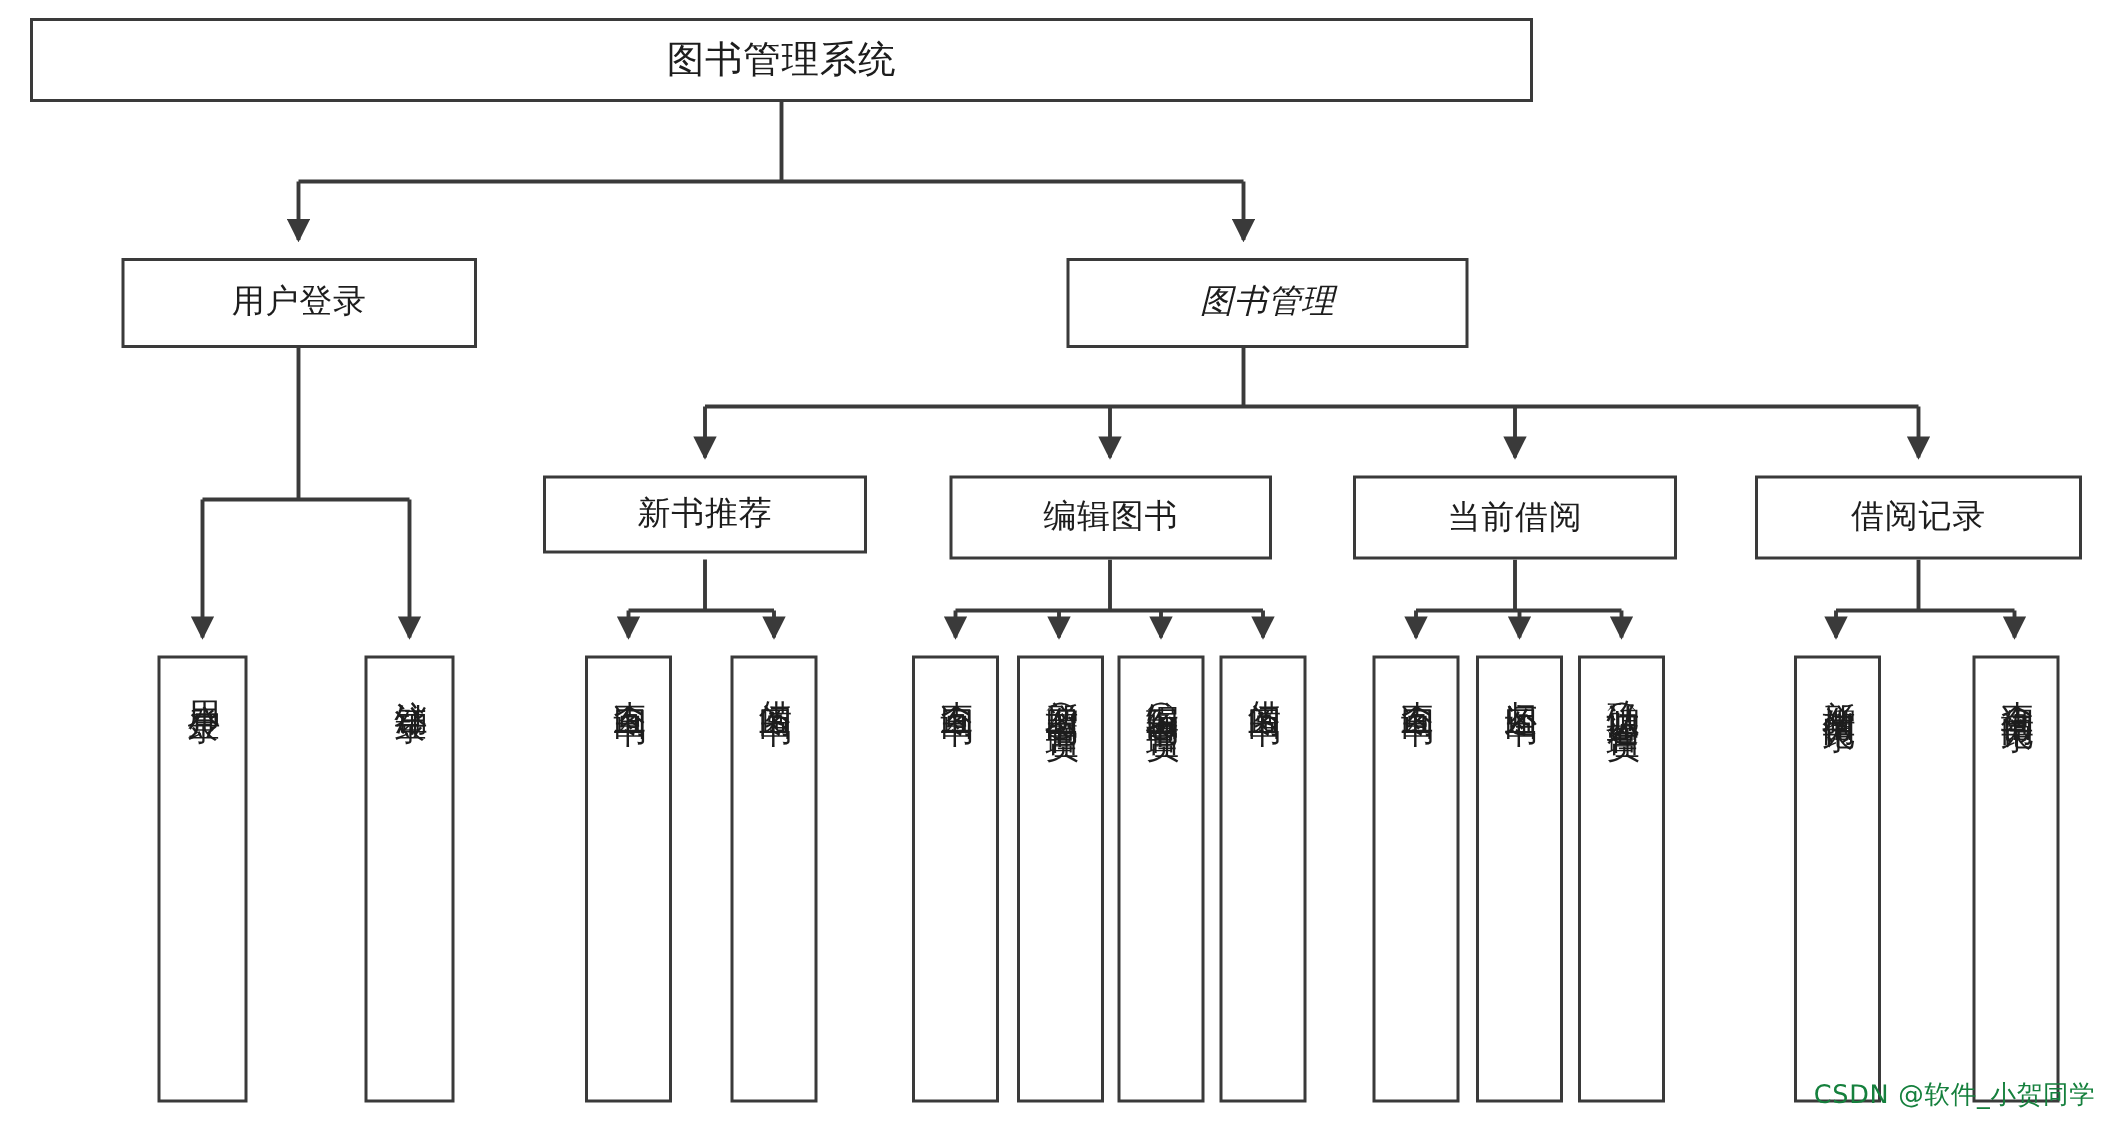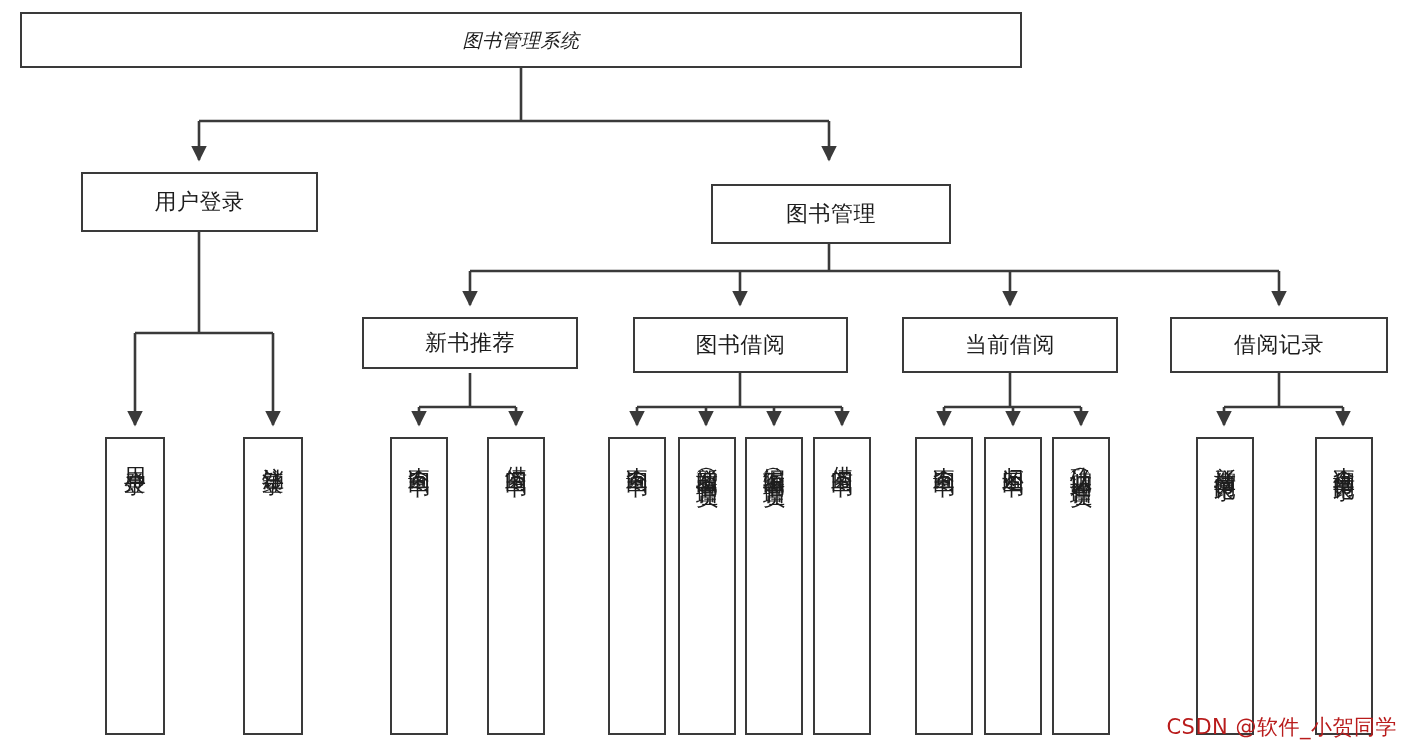--- a/index.html
+++ b/index.html
@@ -27,39 +27,39 @@
     display:block;
     text-align:center;
     line-height:1.18;
     letter-spacing:0.5px;
     white-space:nowrap;
   }
   .node.horiz .lbl{
     writing-mode:horizontal-tb;
     font-size:22px;
   }
-  .node.root .lbl{font-size:19px;font-style:italic;}
+  .node.root .lbl{font-size:25px;}
   .node.vert{
     align-items:flex-start;
     justify-content:center;
     padding-top:10px;
   }
   .node.vert .lbl{
     writing-mode:vertical-rl;
     text-orientation:upright;
     font-size:22px;
     letter-spacing:3px;
     line-height:1.0;
   }
   .watermark{
     position:absolute;
     right:8px;
     bottom:6px;
-    font-size:21px;
-    color:#b91c1c;
+    font-size:17px;
+    color:#15803d;
     letter-spacing:0.5px;
     white-space:nowrap;
     user-select:none;
   }
 </style>
 </head>
 <body>
 
 <div id="diagram">
 
@@ -114,30 +114,30 @@
   </svg>
 
   <div class="node horiz root" style="left:20px;top:12px;width:1002px;height:56px;">
     <span class="lbl">图书管理系统</span>
   </div>
 
   <div class="node horiz" style="left:81px;top:172px;width:237px;height:60px;">
     <span class="lbl">用户登录</span>
   </div>
 
-  <div class="node horiz" style="left:711px;top:184px;width:240px;height:60px;">
+  <div class="node horiz" style="left:711px;top:172px;width:268px;height:60px;font-style:italic;">
     <span class="lbl">图书管理</span>
   </div>
 
   <div class="node horiz" style="left:362px;top:317px;width:216px;height:52px;">
     <span class="lbl">新书推荐</span>
   </div>
 
   <div class="node horiz" style="left:633px;top:317px;width:215px;height:56px;">
-    <span class="lbl">图书借阅</span>
+    <span class="lbl">编辑图书</span>
   </div>
 
   <div class="node horiz" style="left:902px;top:317px;width:216px;height:56px;font-family:Liberation Serif, serif;">
     <span class="lbl">当前借阅</span>
   </div>
 
   <div class="node horiz" style="left:1170px;top:317px;width:218px;height:56px;">
     <span class="lbl">借阅记录</span>
   </div>
 

